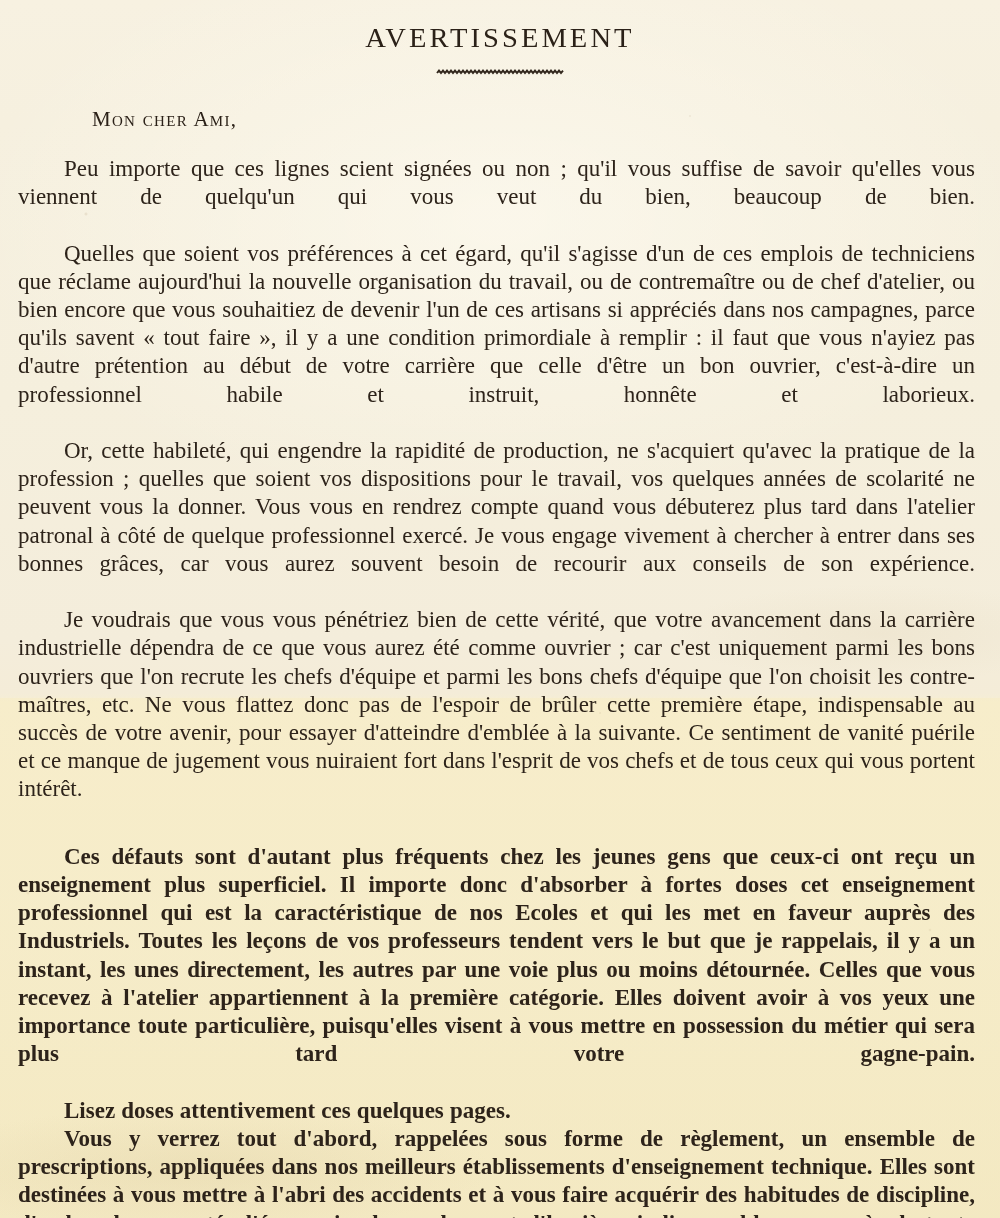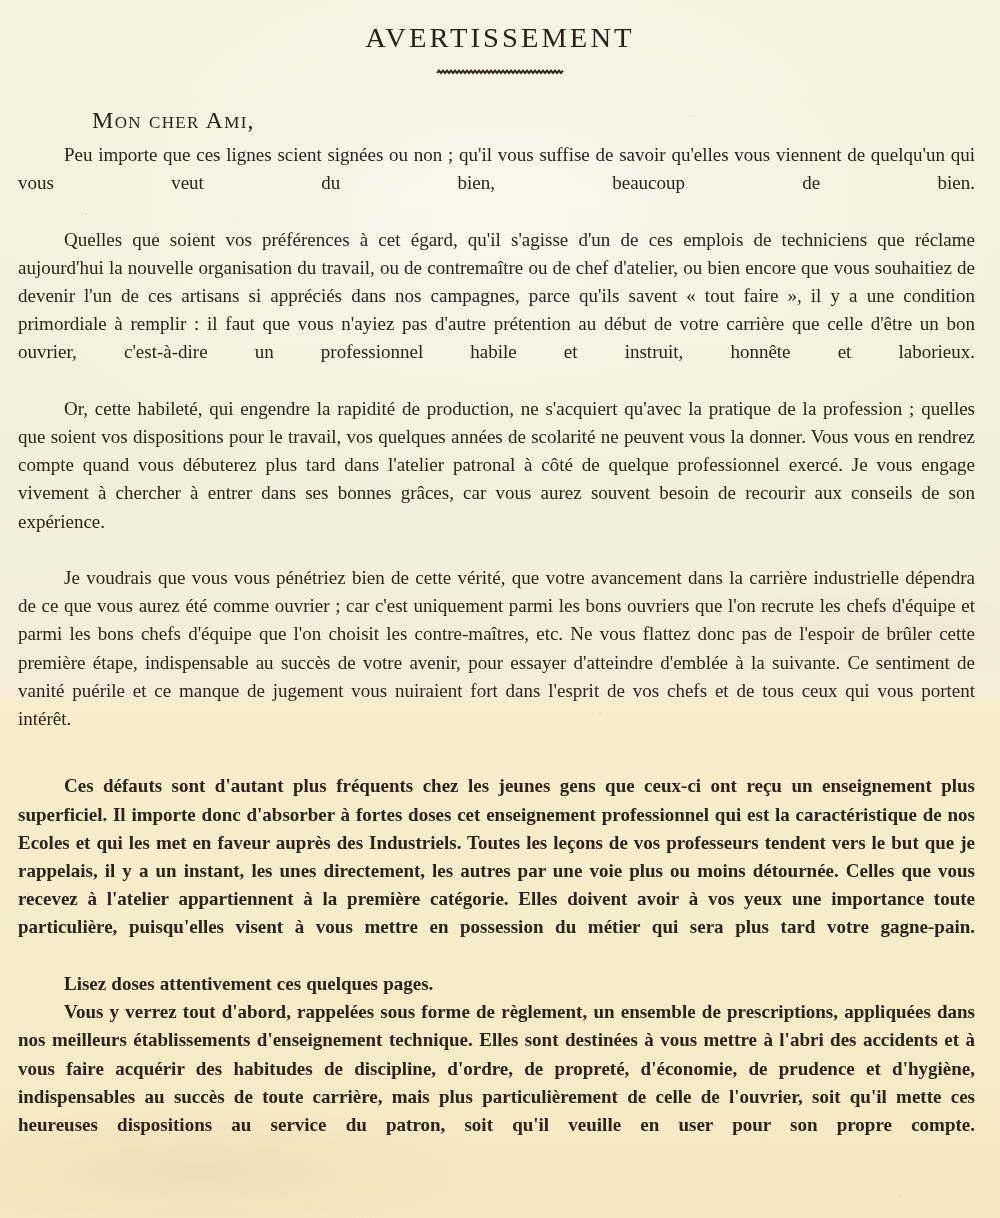--- a/index.html
+++ b/index.html
@@ -84,38 +84,38 @@
   }
   .rule-ornament {
     margin: 14px auto 0;
     width: 128px;
     height: 9px;
     display: block;
   }
 
   
   .salutation {
-    margin: 30px 0 0 92px;
-    font-size: 24px;
+    margin: 30px 0 16px 92px;
+    font-size: 21px;
     font-variant: small-caps;
     letter-spacing: 1.3px;
     color: #2b2118;
   }
 
   .body-text {
     margin: 0;
     padding: 0 25px 0 18px;
   }
 
   p.para {
     margin: 0;
     text-align: justify;
     text-justify: inter-word;
     text-indent: 46px;
-    font-size: 19px;
+    font-size: 23px;
     line-height: 28.2px;
     color: #2d231a;
     word-spacing: 0.4px;
   }
   p.para:last-child {
     margin-bottom: 0;
   }
   p.para::after {
     content: "";
     display: inline-block;

